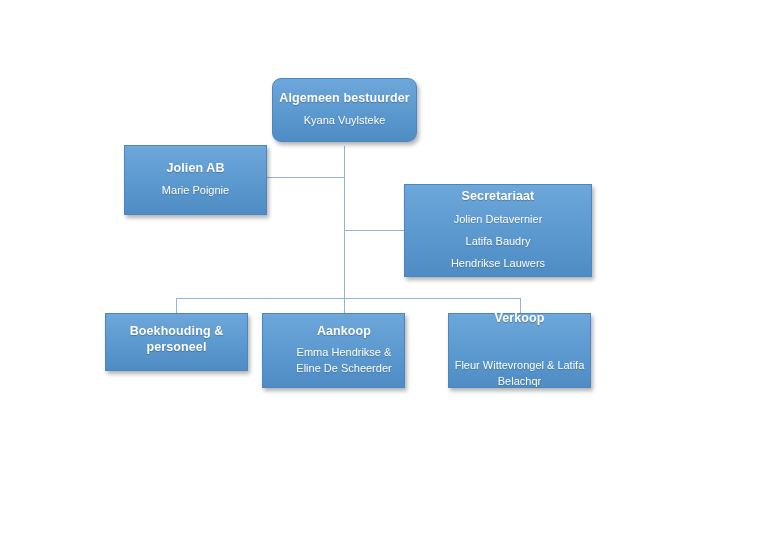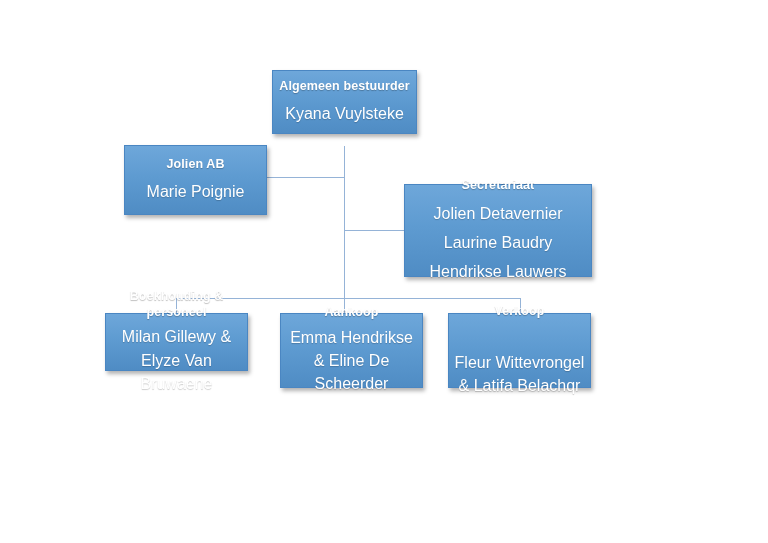--- a/index.html
+++ b/index.html
@@ -48,21 +48,21 @@
 
   .node-title {
     font-size: 12.5px;
     font-weight: bold;
     line-height: 1.25;
     letter-spacing: 0.1px;
     text-shadow: 0 1px 1px rgba(0, 0, 0, 0.25);
   }
 
   .node-people {
-    font-size: 16px;
+    font-size: 11px;
     font-weight: normal;
     line-height: 1.45;
     text-shadow: 0 1px 1px rgba(0, 0, 0, 0.20);
   }
   .node-people .person { display: block; white-space: nowrap; }
 
   
   .node.secretariat .node-people .person { margin-top: 6px; }
   .node.secretariat .node-title { margin-bottom: 2px; }
 
@@ -87,51 +87,48 @@
   <div class="connector h" style="left:266px; top:177px; width:79px;"></div>
 
   <div class="connector h" style="left:344px; top:230px; width:61px;"></div>
 
   <div class="connector h" style="left:176px; top:298px; width:344px;"></div>
 
   <div class="connector v" style="left:176px; top:298px; height:16px;"></div>
   <div class="connector v" style="left:344px; top:298px; height:16px;"></div>
   <div class="connector v" style="left:520px; top:298px; height:16px;"></div>
 
-  <div class="node single" style="left:272px; top:70px; width:145px; height:64px;">
+  <div class="node single" style="left:272px; top:78px; width:145px; height:64px;border-radius:9px;">
     <div class="node-title">Algemeen bestuurder</div>
     <div class="node-people">
       <span class="person">Kyana Vuylsteke</span>
     </div>
   </div>
 
   <div class="node single" style="left:124px; top:145px; width:143px; height:70px;">
     <div class="node-title">Jolien AB</div>
     <div class="node-people">
       <span class="person">Marie Poignie</span>
     </div>
   </div>
 
   <div class="node secretariat" style="left:404px; top:184px; width:188px; height:93px;">
     <div class="node-title">Secretariaat</div>
     <div class="node-people">
       <span class="person">Jolien Detavernier</span>
-      <span class="person">Laurine Baudry</span>
+      <span class="person">Latifa Baudry</span>
       <span class="person">Hendrikse Lauwers</span>
     </div>
   </div>
 
   <div class="node wrap-names" style="left:105px; top:313px; width:143px; height:58px;">
     <div class="node-title">Boekhouding &amp; personeel</div>
-    <div class="node-people">
-      <span class="person">Milan Gillewy &amp; Elyze Van Bruwaene</span>
-    </div>
   </div>
 
-  <div class="node wrap-names" style="left:280px; top:313px; width:143px; height:75px;">
+  <div class="node wrap-names" style="left:262px; top:313px; width:143px; height:75px;padding-left:24px;">
     <div class="node-title">Aankoop</div>
     <div class="node-people">
       <span class="person">Emma Hendrikse &amp; Eline De Scheerder</span>
     </div>
   </div>
 
   <div class="node wrap-names" style="left:448px; top:313px; width:143px; height:75px;gap:27px;">
     <div class="node-title">Verkoop</div>
     <div class="node-people">
       <span class="person">Fleur Wittevrongel &amp; Latifa Belachqr</span>

